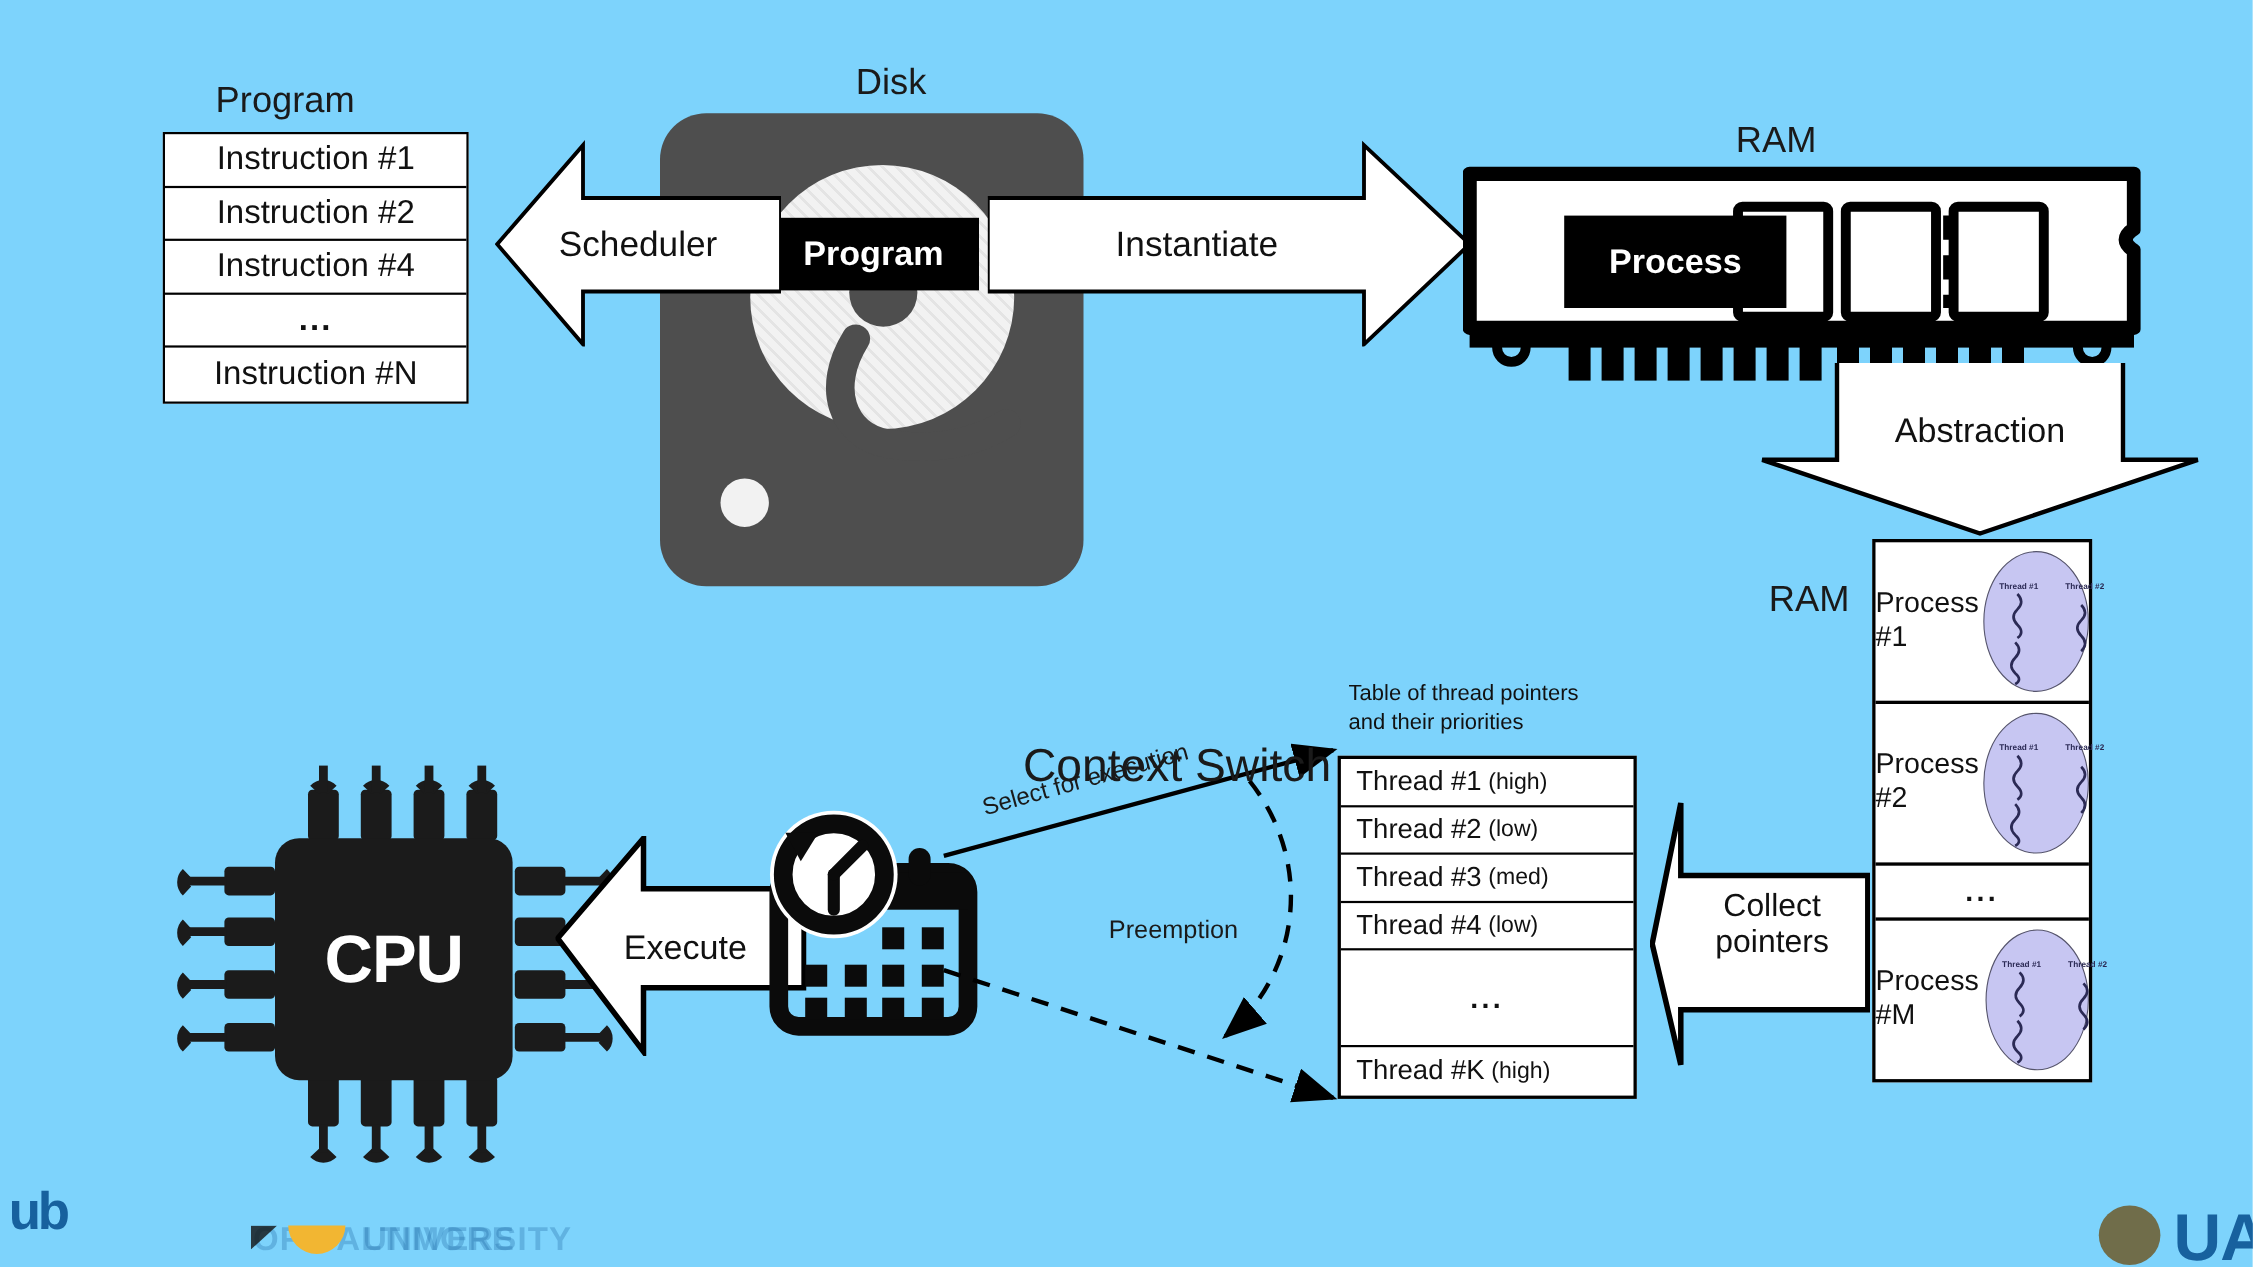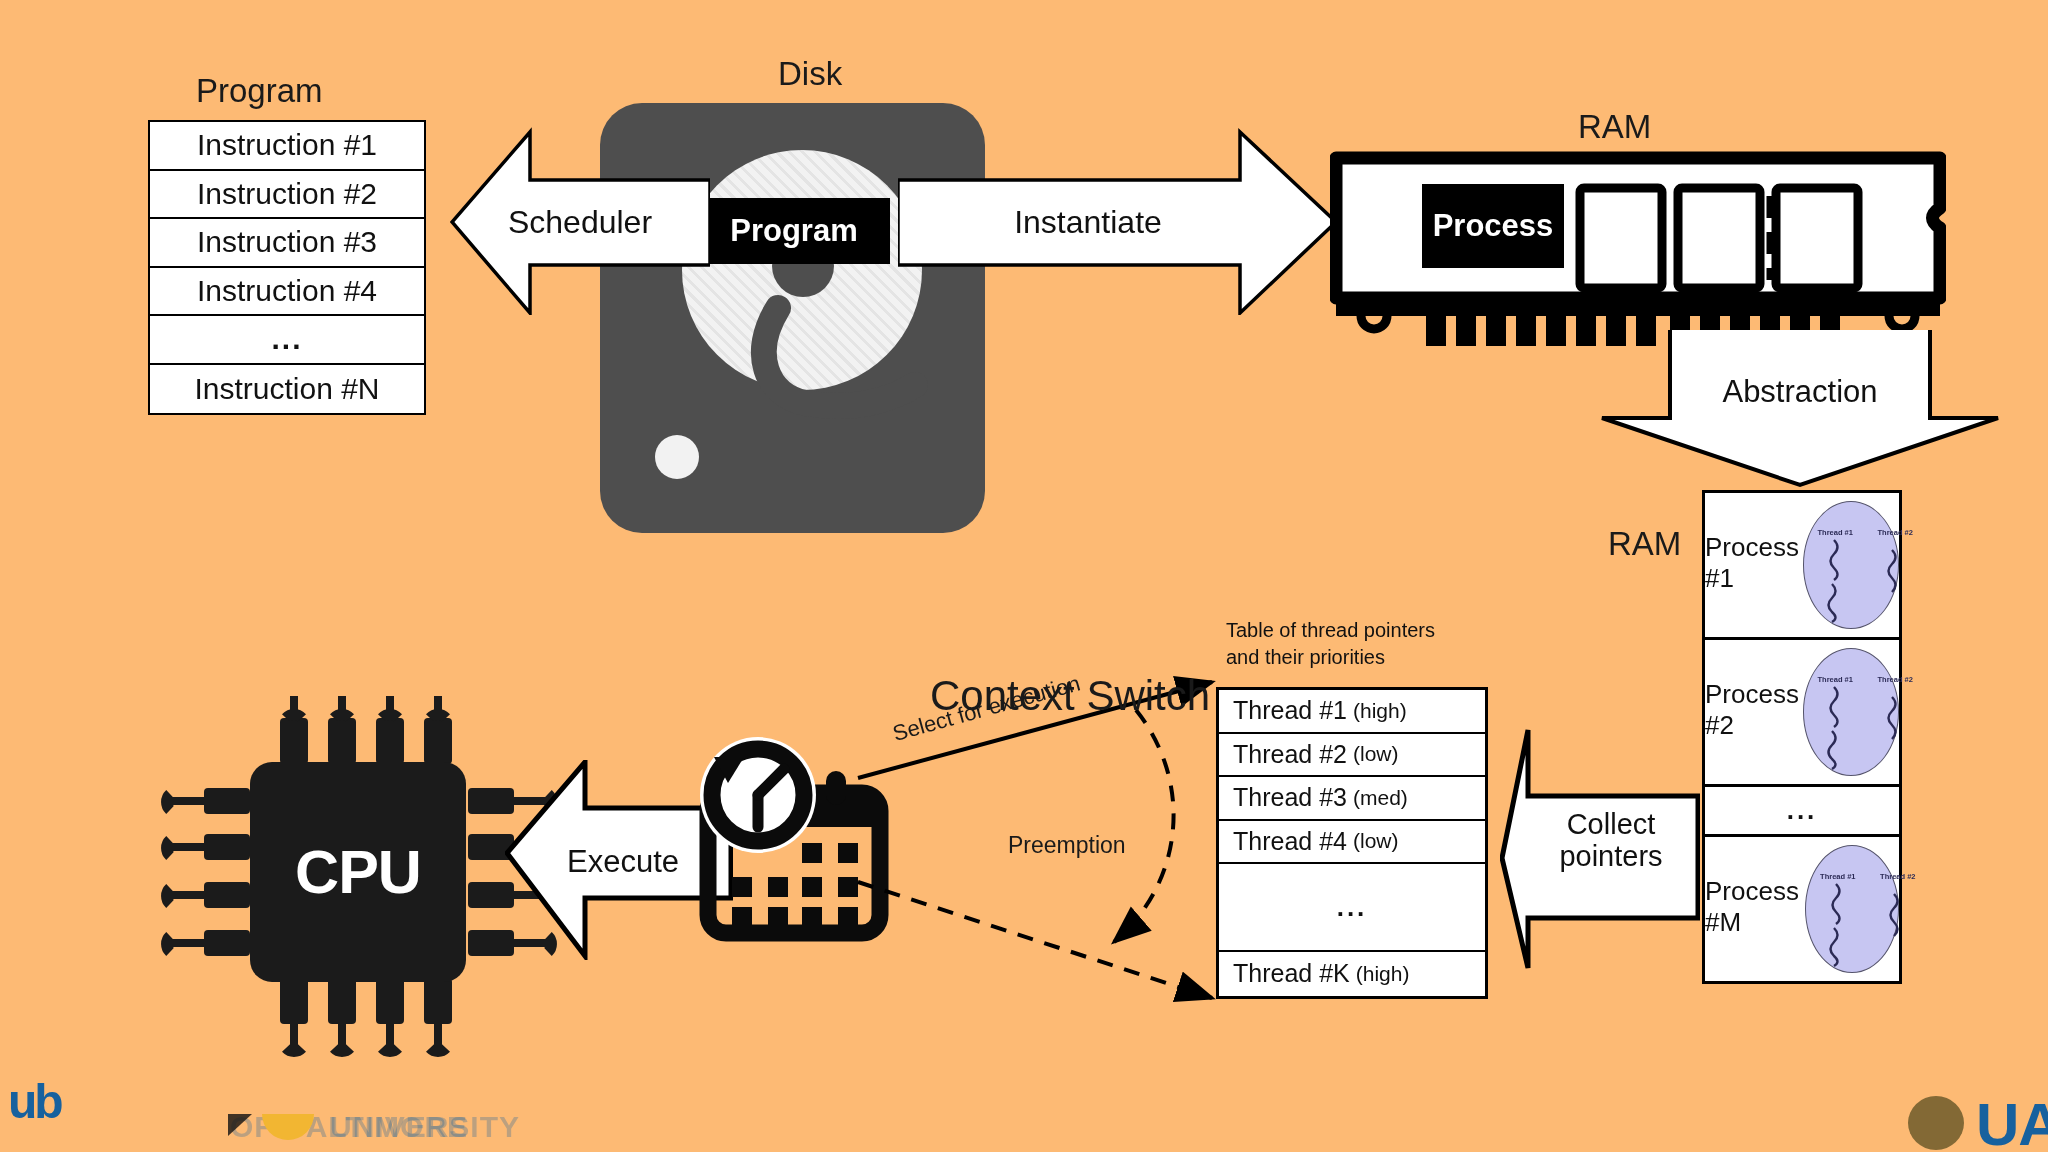--- a/index.html
+++ b/index.html
@@ -2,21 +2,21 @@
 <html><head>
 <meta charset="utf-8">
 <style>
   * { box-sizing: border-box; margin: 0; padding: 0; }
   html, body {
     width: 2048px; height: 1152px;
     background: #ffffff;
     font-family: "Liberation Sans", sans-serif;
     overflow: hidden;
   }
-  #stage { position: relative; width: 2048px; height: 1152px; background: #fdba74; }
+  #stage { position: relative; width: 2048px; height: 1152px; background: #7dd3fc; }
 
   .abs { position: absolute; }
 
   
   .lbl {
     font-family: "Liberation Sans", sans-serif;
     color: #1a1a1a;
     white-space: nowrap;
   }
 
@@ -176,21 +176,20 @@
 </head>
 <body>
 
 <div id="stage">
 
   <div class="abs lbl" id="program-title">Program</div>
 
   <div class="abs" id="program-table">
     <div class="prog-row">Instruction #1</div>
     <div class="prog-row">Instruction #2</div>
-    <div class="prog-row">Instruction #3</div>
     <div class="prog-row">Instruction #4</div>
     <div class="prog-row ellipsis">...</div>
     <div class="prog-row">Instruction #N</div>
   </div>
 
   <div class="abs lbl" id="disk-title">Disk</div>
 
   <div class="abs" id="disk-body"></div>
   <div class="abs" id="disk-platter"></div>
   <div class="abs" id="disk-platter-hatch"></div>
@@ -249,21 +248,21 @@
       <rect x="306" y="164" width="20" height="34"></rect>
       <rect x="340" y="164" width="20" height="34"></rect>
       <rect x="370" y="164" width="20" height="34"></rect>
       <rect x="400" y="164" width="20" height="34"></rect>
       <rect x="430" y="164" width="20" height="34"></rect>
       <rect x="460" y="164" width="20" height="34"></rect>
       <rect x="490" y="164" width="20" height="34"></rect>
     </g>
   </svg>
 
-  <div class="abs chip" style="left:1422px; top:184px; width:142px; height:84px; font-size:31px;">
+  <div class="abs chip" style="left:1422px; top:196px; width:202px; height:84px; font-size:31px;">
     <span>Process</span>
   </div>
 
   <div class="abs block-arrow" style="left:1600px; top:330px;">
     <svg width="400" height="160" viewBox="0 0 400 160">
       <path d="M 70 0 L 70 88 L 2 88 L 200 155 L 398 88 L 330 88 L 330 0" fill="#ffffff" stroke="#000000" stroke-width="4" stroke-linejoin="miter"></path>
     </svg>
   </div>
   <div class="arrow-text" style="left:1648px; top:375px; width:304px; font-size:31px;">Abstraction</div>
 

